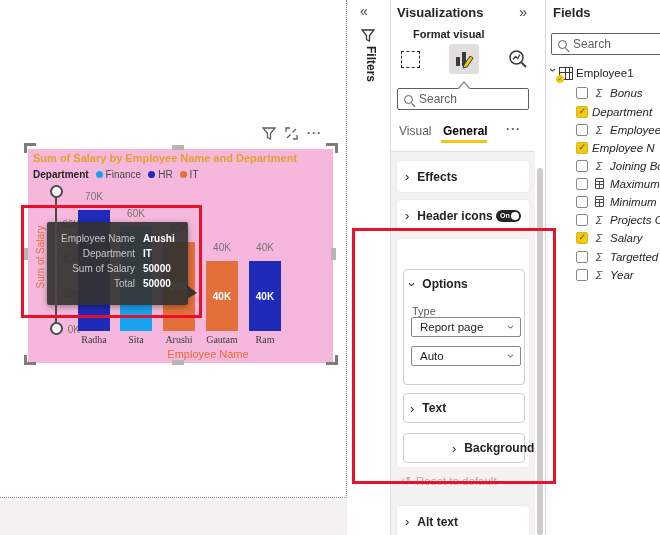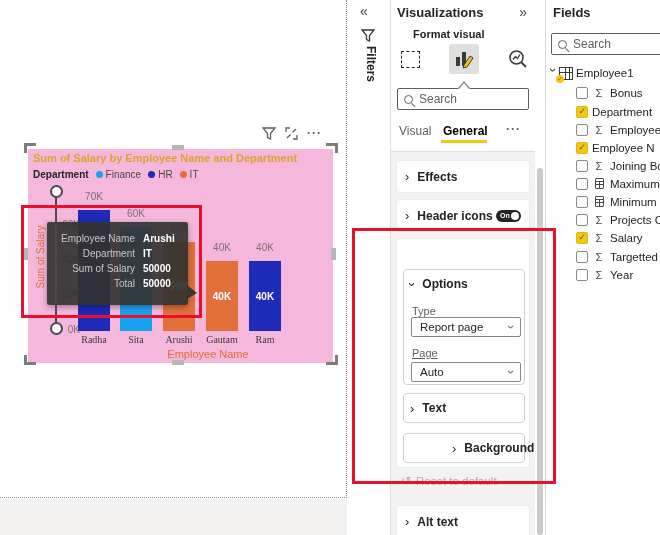--- a/index.html
+++ b/index.html
@@ -145,21 +145,21 @@
   .tree-chev::after{ content:"\203A"; }
   .table-icon{ position:relative; width:14px; height:13px; margin:0 3px 0 1px; flex:none; }
   .table-icon .grid{ position:absolute; inset:0; border:1.3px solid #3b3a39;
       background:linear-gradient(#3b3a39,#3b3a39) 0 4px/100% 1.2px no-repeat,
                  linear-gradient(#3b3a39,#3b3a39) 4.5px 0/1.2px 100% no-repeat,
                  linear-gradient(#3b3a39,#3b3a39) 9px 0/1.2px 100% no-repeat; }
   .table-icon .badge{ position:absolute; left:-3px; bottom:-3px; width:8px; height:8px; border-radius:50%;
       background:#F2C811; color:#52504e; font-size:6px; line-height:8px; text-align:center; font-weight:bold; }
   .table-icon .badge::after{ content:"\2713"; }
   .tree-root-label{ font-size:11.5px; color:#252423; }
-  .field-row{ position:absolute; left:0; height:18px; display:flex; align-items:center; white-space:nowrap; }
+  .field-row{ position:absolute; left:0; height:18px; display:flex; align-items:center; white-space:nowrap;font-style:italic; }
   .cb{ position:relative; width:12px; height:12px; border:1px solid #8a8886; border-radius:2px; background:#fff;
        margin-left:30px; flex:none; }
   .cb.checked{ background:#F2C811; border-color:#E0B70F; }
   .cb.checked::after{ content:"\2713"; position:absolute; left:1.5px; top:-1px; font-size:9px; color:#52504e; }
   .f-icon{ width:14px; margin-left:4px; flex:none; text-align:center; font-size:11px; color:#494847; }
   .f-icon.sigma::after{ content:"\03A3"; }
   .calc-icon{ display:inline-block; width:9px; height:11px; border:1.2px solid #494847; border-radius:1px;
       background:linear-gradient(#494847,#494847) 0 2.5px/100% 1.1px no-repeat,
                  linear-gradient(#494847,#494847) 0 5.5px/100% 1.1px no-repeat,
                  linear-gradient(#494847,#494847) 3.5px 2.5px/1.1px 100% no-repeat; }
@@ -351,21 +351,21 @@
         <div class="ib-row">
           <span class="chev-down"></span>
           <span>Options</span>
         </div>
         <div class="field-label" style="top:35px;">Type</div>
         <div class="select" style="top:47px;">
           <span>Report page</span>
           <span class="sel-chev"></span>
         </div>
         <div class="field-label" style="top:77px;text-decoration:underline;">Page</div>
-        <div class="select" style="top:76px;margin-top:16px;">
+        <div class="select" style="top:76px;">
           <span>Auto</span>
           <span class="sel-chev"></span>
         </div>
       </div>
 
       <div class="inner-box" style="top:154px; height:30px;">
         <div class="ib-row">
             <span class="chev-right"></span>
             <span>Text</span>
           </div>

